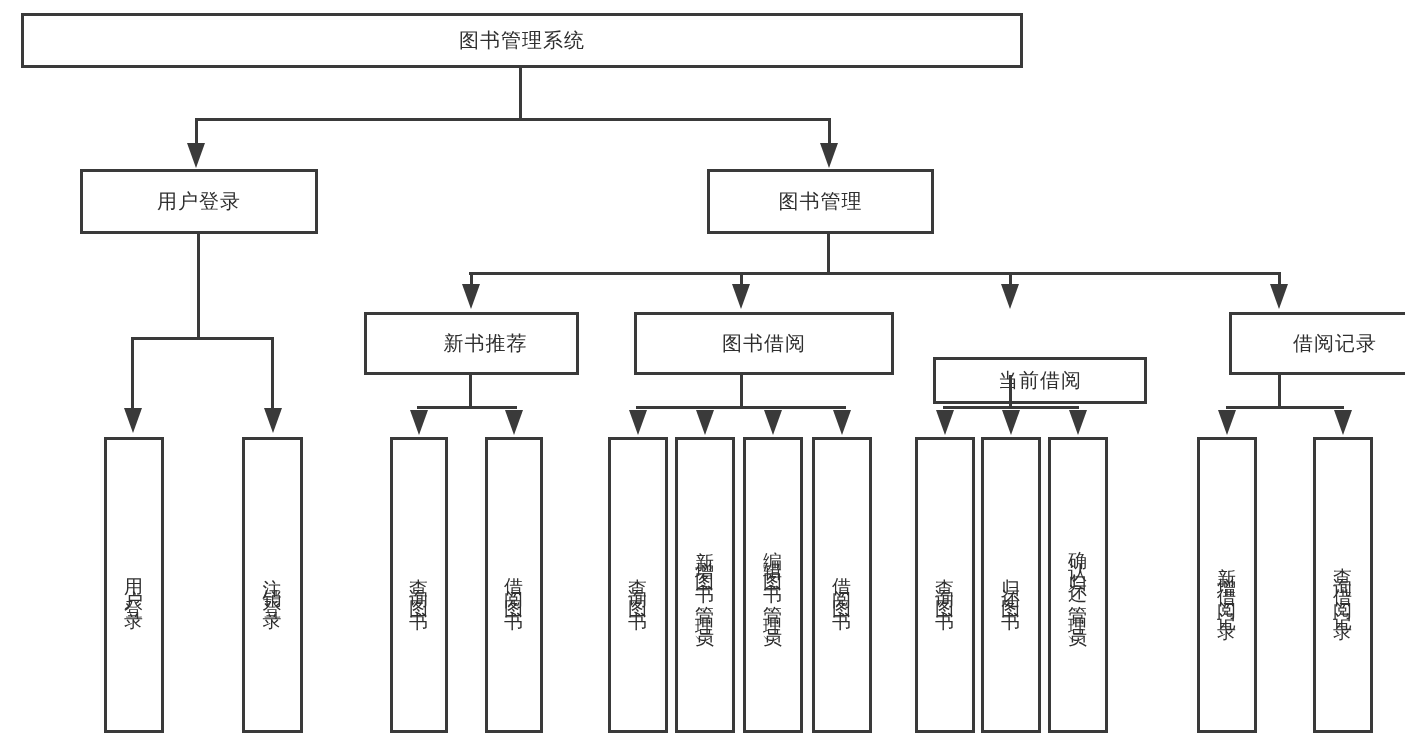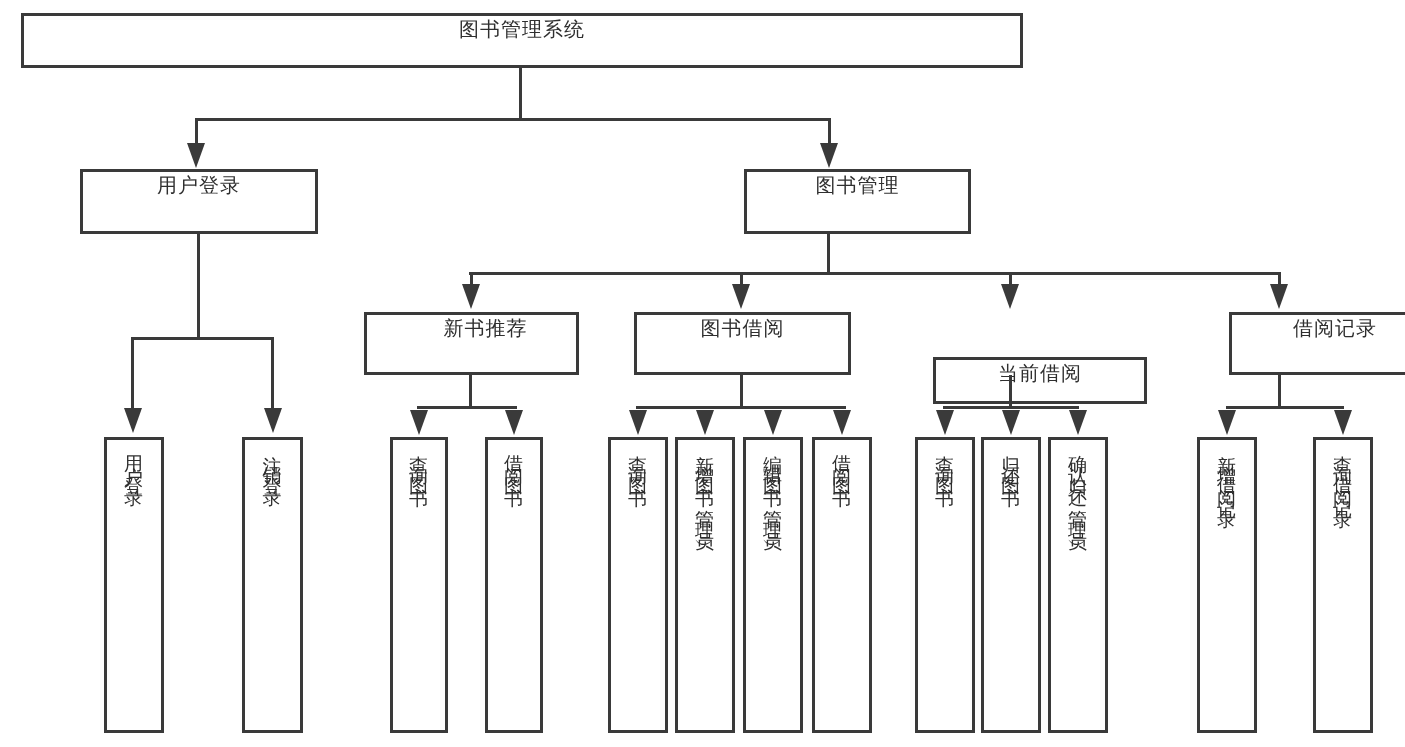--- a/index.html
+++ b/index.html
@@ -16,20 +16,21 @@
     overflow:hidden;
     font-family:"Liberation Sans","DejaVu Sans",sans-serif;
     color:var(--text);
   }
   .box{
     position:absolute;
     box-sizing:border-box;
     border:3px solid var(--line);
     background:#fff;
     display:flex;
+    align-items:center;
     justify-content:center;
   }
   .hlabel{
     font-size:20px;
     letter-spacing:1px;
     white-space:nowrap;
     color:var(--text);
   }
   .vlabel{
     writing-mode:vertical-rl;
@@ -70,21 +71,21 @@
   <div class="vline" style="left:519px;top:68px;height:53px;"></div>
   <div class="hline" style="left:195px;top:118px;width:636px;"></div>
   <div class="vline" style="left:195px;top:121px;height:23px;"></div>
   <div class="arrow" style="left:187px;top:143px;"></div>
   <div class="vline" style="left:828px;top:121px;height:23px;"></div>
   <div class="arrow" style="left:820px;top:143px;"></div>
 
   <div class="box" style="left:80px;top:169px;width:238px;height:65px;">
     <span class="hlabel">用户登录</span>
   </div>
-  <div class="box" style="left:744px;top:169px;width:227px;height:65px;">
+  <div class="box" style="left:707px;top:169px;width:227px;height:65px;">
     <span class="hlabel">图书管理</span>
   </div>
 
   <div class="vline" style="left:197px;top:234px;height:106px;"></div>
   <div class="hline" style="left:131px;top:337px;width:143px;"></div>
   <div class="vline" style="left:131px;top:340px;height:69px;"></div>
   <div class="arrow" style="left:124px;top:408px;"></div>
   <div class="vline" style="left:271px;top:340px;height:69px;"></div>
   <div class="arrow" style="left:264px;top:408px;"></div>
 
@@ -95,21 +96,21 @@
   <div class="vline" style="left:740px;top:275px;height:10px;"></div>
   <div class="arrow" style="left:732px;top:284px;"></div>
   <div class="vline" style="left:1009px;top:275px;height:10px;"></div>
   <div class="arrow" style="left:1001px;top:284px;"></div>
   <div class="vline" style="left:1278px;top:275px;height:10px;"></div>
   <div class="arrow" style="left:1270px;top:284px;"></div>
 
   <div class="box" style="left:364px;top:312px;width:215px;height:63px;padding-left:28px;">
     <span class="hlabel">新书推荐</span>
   </div>
-  <div class="box" style="left:634px;top:312px;width:217px;height:63px;">
+  <div class="box" style="left:634px;top:312px;width:260px;height:63px;">
     <span class="hlabel">图书借阅</span>
   </div>
   <div class="box" style="left:933px;top:312px;width:214px;height:47px;margin-top:45px;">
     <span class="hlabel">当前借阅</span>
   </div>
   <div class="box" style="left:1229px;top:312px;width:212px;height:63px;">
     <span class="hlabel">借阅记录</span>
   </div>
 
   <div class="vline" style="left:469px;top:375px;height:33px;"></div>

